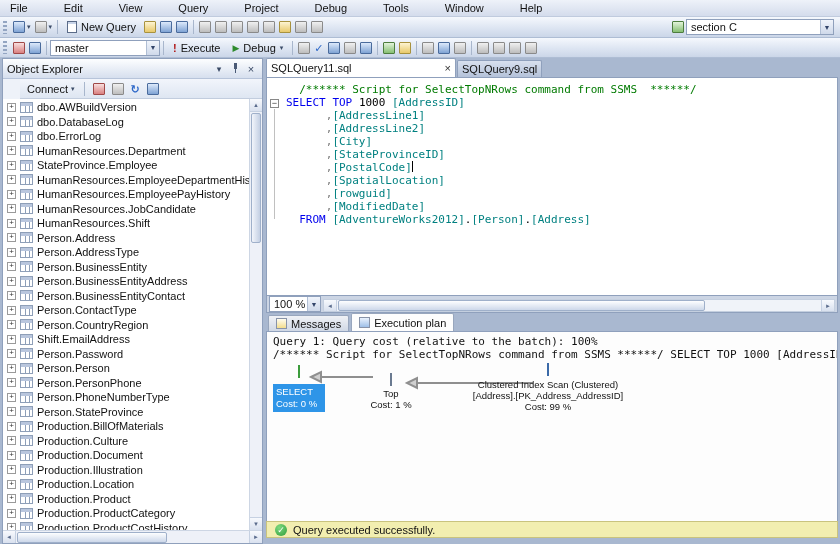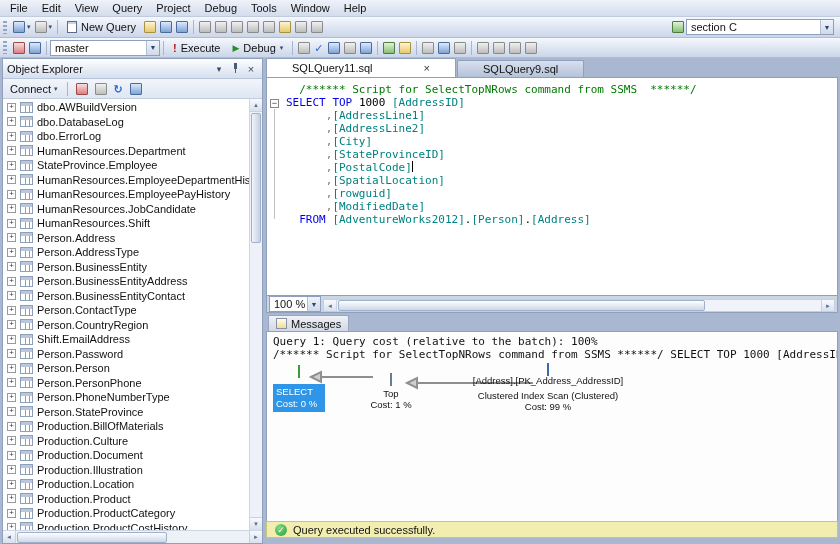--- a/index.html
+++ b/index.html
@@ -46,21 +46,21 @@
   #object-explorer{position:absolute;left:2px;top:58px;width:261px;height:486px;box-sizing:border-box;
                    background:#eef2f9;border:1px solid #8fa0bc;display:flex;flex-direction:column;}
   .oe-header{height:19px;flex:none;display:flex;align-items:center;padding:0 4px;gap:2px;
              background:linear-gradient(#fdfeff,#d6dfee);border-bottom:1px solid #b7c4da;}
   .oe-title{flex:1;}
   .oe-hbtn{width:14px;text-align:center;color:#3a4a66;font-size:9px;display:flex;align-items:center;justify-content:center;}
   .pin-icon{position:relative;width:9px;height:11px;display:inline-block;}
   .pin-icon::before{content:"";position:absolute;left:3px;top:0;width:3px;height:6px;background:#4a5a76;}
   .pin-icon::after{content:"";position:absolute;left:4px;top:6px;width:1px;height:4px;background:#4a5a76;}
   .oe-toolbar{height:19px;flex:none;display:flex;align-items:center;gap:3px;padding:0 4px;
-              background:linear-gradient(#f2f5fb,#dee6f2);border-bottom:1px solid #c2cdde;}
+              background:linear-gradient(#f2f5fb,#dee6f2);border-bottom:1px solid #c2cdde;margin-left:17px;}
   .connect-btn{display:inline-flex;align-items:center;gap:3px;padding:0 3px;}
   .oe-tree{flex:1;position:relative;background:#fff;overflow:hidden;}
   .tree-rows{position:absolute;left:0;top:1px;right:13px;}
   .tree-row{display:flex;align-items:center;height:14.5px;padding-left:4px;gap:4px;white-space:nowrap;overflow:hidden;}
   .expander{flex:none;width:9px;height:9px;border:1px solid #9a9a9a;background:#fff;box-sizing:border-box;
             font-size:8px;line-height:6px;text-align:center;color:#333;}
   .tbl-icon{flex:none;width:13px;height:11px;border:1px solid #8e9fb8;box-sizing:border-box;background:
       linear-gradient(#b9c6dd,#b9c6dd) 0 0/13px 3px no-repeat,
       linear-gradient(#8e9fb8,#8e9fb8) 4px 0/1px 11px no-repeat,
       linear-gradient(#8e9fb8,#8e9fb8) 8px 0/1px 11px no-repeat,#fff;}
@@ -72,21 +72,21 @@
               border:1px solid #9fb0ca;border-radius:2px;box-sizing:border-box;}
   .oe-hscroll{height:13px;flex:none;position:relative;display:flex;align-items:center;background:#eef1f8;border-top:1px solid #cdd6e4;box-sizing:border-box;}
   .hs-btn{width:13px;height:100%;display:flex;align-items:center;justify-content:center;font-size:6px;color:#5a6b8c;
           background:linear-gradient(#f7f9fd,#d9e1ef);border-right:1px solid #c6d1e2;box-sizing:border-box;}
   .hs-btn.right{border-left:1px solid #c6d1e2;border-right:none;}
   .hs-thumb{height:11px;background:linear-gradient(#fdfeff,#cdd8ea);border:1px solid #9fb0ca;box-sizing:border-box;border-radius:2px;}
 
   
   #editor-pane{position:absolute;left:266px;top:58px;width:572px;height:486px;}
   .doc-tabstrip{position:absolute;left:0;top:0;width:100%;height:19px;display:flex;align-items:flex-end;}
-  .doc-tab{height:17px;display:flex;align-items:center;padding:0 25px;margin-right:1px;gap:6px;
+  .doc-tab{height:17px;display:flex;align-items:center;padding:0 4px;margin-right:1px;gap:6px;
            background:linear-gradient(#d8e0ee,#b4c2d9);border:1px solid #8fa0bc;border-bottom:none;
            border-radius:2px 2px 0 0;box-sizing:border-box;white-space:nowrap;}
   .doc-tab.active{background:#fff;height:19px;min-width:190px;justify-content:space-between;}
   .tab-close{color:#333;font-size:11px;line-height:10px;}
   .code-area{position:absolute;left:0;top:19px;width:100%;height:219px;background:#fff;
              border:1px solid #8fa0bc;box-sizing:border-box;overflow:hidden;}
   .gutter{position:absolute;left:0;top:0;width:17px;height:100%;background:#fff;}
   .collapse-box{position:absolute;left:3px;top:21px;width:9px;height:9px;border:1px solid #888;background:#fff;
                 box-sizing:border-box;font-size:9px;line-height:6px;text-align:center;color:#333;}
   .outline-vline{position:absolute;left:7px;top:31px;width:1px;height:110px;background:#c0c0c0;}
@@ -136,21 +136,21 @@
 
   #status-bar{position:absolute;left:0;top:463px;width:100%;height:17px;box-sizing:border-box;
               background:#f2eeb0;border:1px solid #c9c37e;display:flex;align-items:center;gap:6px;padding-left:8px;}
   .status-check{width:12px;height:12px;border-radius:50%;flex:none;color:#fff;font-size:9px;line-height:12px;text-align:center;
                 background:radial-gradient(circle at 35% 30%,#7ed87e,#2e9e3a);}
 </style>
 </head>
 <body>
 
 <div class="menu-bar">
-  <span id="menu-items" style="display: inline-flex;">
+  <span id="menu-items" style="display: inline-flex; gap: 22px;">
       <span class="menu-item">File</span>
       <span class="menu-item">Edit</span>
       <span class="menu-item">View</span>
       <span class="menu-item">Query</span>
       <span class="menu-item">Project</span>
       <span class="menu-item">Debug</span>
       <span class="menu-item">Tools</span>
       <span class="menu-item">Window</span>
       <span class="menu-item">Help</span>
     </span>
@@ -532,20 +532,24 @@
       <span class="spacer"></span>
       <span class="hs-btn right">►</span>
     </span>
   </div>
 
   <div class="res-tabstrip" id="res-tabs">
       <div class="res-tab">
         <span class="tab-ic ic-messages"></span>
         <span>Messages</span>
       </div>
+      <div class="res-tab active">
+        <span class="tab-ic ic-plan"></span>
+        <span>Execution plan</span>
+      </div>
     </div>
 
   <div class="res-content">
     <div class="res-line first">Query 1: Query cost (relative to the batch): 100%</div>
     <div class="res-line">/****** Script for SelectTopNRows command from SSMS  ******/ SELECT TOP 1000 [AddressID</div>
 
     <div class="plan-canvas">
       <svg class="plan-arrows" width="572" height="158">
         <g stroke="#8f8f8f" stroke-width="2" fill="#cfcfcf">
           <line x1="52" y1="15" x2="106" y2="15"></line>
@@ -564,22 +568,22 @@
       </div>
 
       <div class="plan-node" style="left:96px;top:12px;width:56px;">
         <span class="op-icon op-top-ic"></span>
         <div style="margin-top:3px;">Top</div>
         <div>Cost: 1 %</div>
       </div>
 
       <div class="plan-node" style="left:190px;top:2px;width:182px;">
         <span class="op-icon op-scan-ic"></span>
+        <div style="margin-top:4px;">Clustered Index Scan (Clustered)</div>
         <div>[Address].[PK_Address_AddressID]</div>
-        <div style="margin-top:4px;">Clustered Index Scan (Clustered)</div>
         <div>Cost: 99 %</div>
       </div>
     </div>
   </div>
 
   <div id="status-bar">
     <span class="status-check">✓</span>
     <span>Query executed successfully.</span>
   </div>
 </div>

